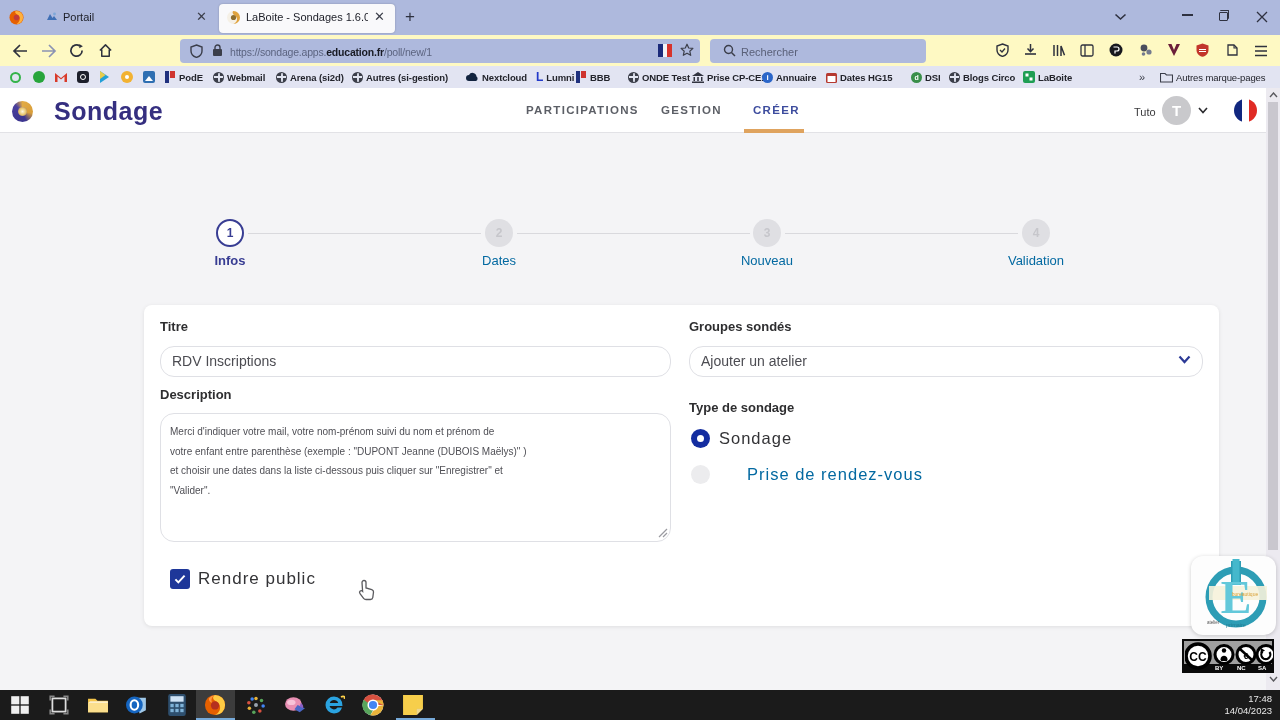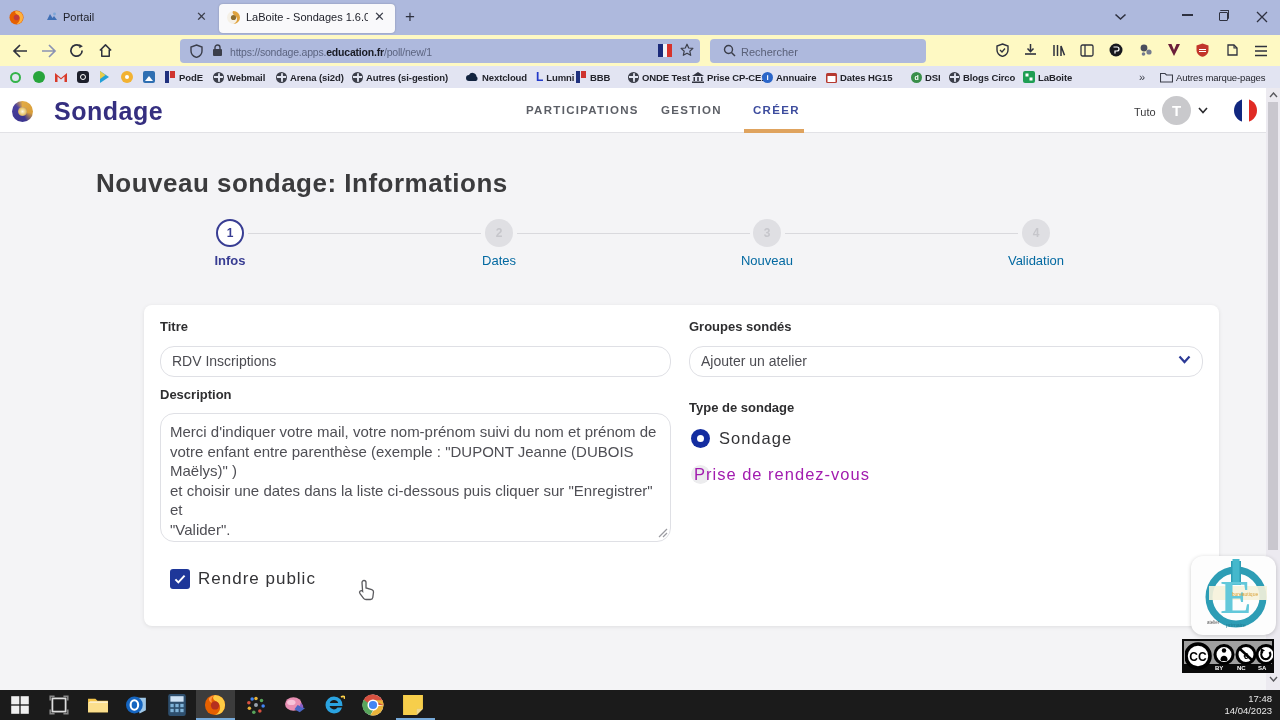--- a/index.html
+++ b/index.html
@@ -305,59 +305,58 @@
       <path d="M1 1 L5 5.5 L9 1" stroke="#2a2a2e" stroke-width="1.6" fill="none"></path>
     </svg>
   <div style="position:absolute;left:1234px;top:11px;width:23px;height:23px;border-radius:50%;overflow:hidden;display:flex">
     <span style="width:34%;background:#11277f"></span>
       <span style="width:32%;background:#fff"></span>
       <span style="width:34%;background:#e02b24"></span>
   </div>
 </div>
 
 <div id="main">
-  <h1>Nouveau sondage: Informations</h1>
 
   <div class="stepc step1" style="left:216px">1</div>
   <div class="stepc stepg" style="left:485px">2</div>
   <div class="stepc stepg" style="left:753px">3</div>
   <div class="stepc stepg" style="left:1022px">4</div>
   <div class="stepline" style="left:248px;width:233px"></div>
   <div class="stepline" style="left:517px;width:233px"></div>
   <div class="stepline" style="left:785px;width:233px"></div>
     <div class="steplab lab1" style="left:230px">Infos</div>
   <div class="steplab labg" style="left:499px">Dates</div>
   <div class="steplab labg" style="left:767px">Nouveau</div>
   <div class="steplab labg" style="left:1036px">Validation</div>
 
   <div id="card">
 
     <div class="flabel" style="left:16px;top:14px">Titre</div>
     <div class="input" style="left:16px;top:41px;width:511px;height:31px;line-height:29px;padding-left:11px">RDV Inscriptions</div>
     <div class="flabel" style="left:16px;top:82px">Description</div>
-    <div class="input" style="left:16px;top:108px;width:511px;height:129px;font-size:15px;line-height:19.5px;padding:8px 9px;color:#4f4f55">Merci d'indiquer votre mail, votre nom-prénom suivi du nom et prénom de<br>votre enfant entre parenthèse (exemple : "DUPONT Jeanne (DUBOIS Maëlys)" )<br>et choisir une dates dans la liste ci-dessous puis cliquer sur "Enregistrer" et<br>"Valider".</div>
+    <div class="input" style="left:16px;top:108px;width:511px;height:129px;font-size:10px;line-height:19.5px;padding:8px 9px;color:#4f4f55">Merci d'indiquer votre mail, votre nom-prénom suivi du nom et prénom de<br>votre enfant entre parenthèse (exemple : "DUPONT Jeanne (DUBOIS Maëlys)" )<br>et choisir une dates dans la liste ci-dessous puis cliquer sur "Enregistrer" et<br>"Valider".</div>
     <svg style="position:absolute;left:514px;top:223px" width="10" height="10" viewBox="0 0 10 10">
         <path d="M1 9 L9 1 M5 9 L9 5" stroke="#9a9aa0" stroke-width="1.2"></path>
       </svg>
     <div style="position:absolute;left:26px;top:264px;width:20px;height:20px;background:#1e3799;border-radius:3px"></div>
     <svg style="position:absolute;left:30px;top:269px" width="12" height="10" viewBox="0 0 14 12">
         <path d="M1.5 6.5 L5 10 L12.5 2" stroke="#fff" stroke-width="2.4" fill="none"></path>
       </svg>
     <div class="rlabel" style="left:54px;top:264px;color:#333336;font-size:17px">Rendre public</div>
 
     <div class="flabel" style="left:545px;top:14px">Groupes sondés</div>
     <div class="input" style="left:545px;top:41px;width:514px;height:31px;line-height:29px;padding-left:11px">Ajouter un atelier</div>
     <svg style="position:absolute;left:1034px;top:50px" width="13" height="9" viewBox="0 0 13 9">
         <path d="M1.5 1.5 L6.5 7 L11.5 1.5" stroke="#2c3a96" stroke-width="2.2" fill="none"></path>
       </svg>
     <div class="flabel" style="left:545px;top:95px">Type de sondage</div>
     <div class="radio-on" style="left:547px;top:124px"></div>
     <div class="rlabel" style="left:575px;top:124px;color:#333336">Sondage</div>
     <div class="radio-off" style="left:547px;top:160px"></div>
-    <div class="rlabel" style="left:550px;top:160px;color:#a21caf">Prise de rendez-vous</div>
+    <div class="rlabel" style="left:603px;top:160px;color:#0369a1">Prise de rendez-vous</div>
   </div>
 
   <svg style="position:absolute;left:357px;top:445px" width="20" height="22" viewBox="0 0 20 22">
     <path d="M7 1.5 C8.2 1.5 9 2.4 9 3.6 V9 L14.8 10.6 C16 11 16.6 11.8 16.5 13 L15.8 18.5 C15.6 19.8 14.7 20.5 13.4 20.5 H9 C8 20.5 7.2 20.1 6.6 19.3 L3 14.6 C2.3 13.7 2.5 12.7 3.2 12.1 C3.9 11.5 4.9 11.6 5.6 12.3 L5 3.6 C5 2.4 5.8 1.5 7 1.5 Z" fill="#fff" stroke="#5a5a5e" stroke-width="1.3"></path>
   </svg>
 </div>
 
 <div id="scroll">
     <div class="thumb"></div>
   </div>

